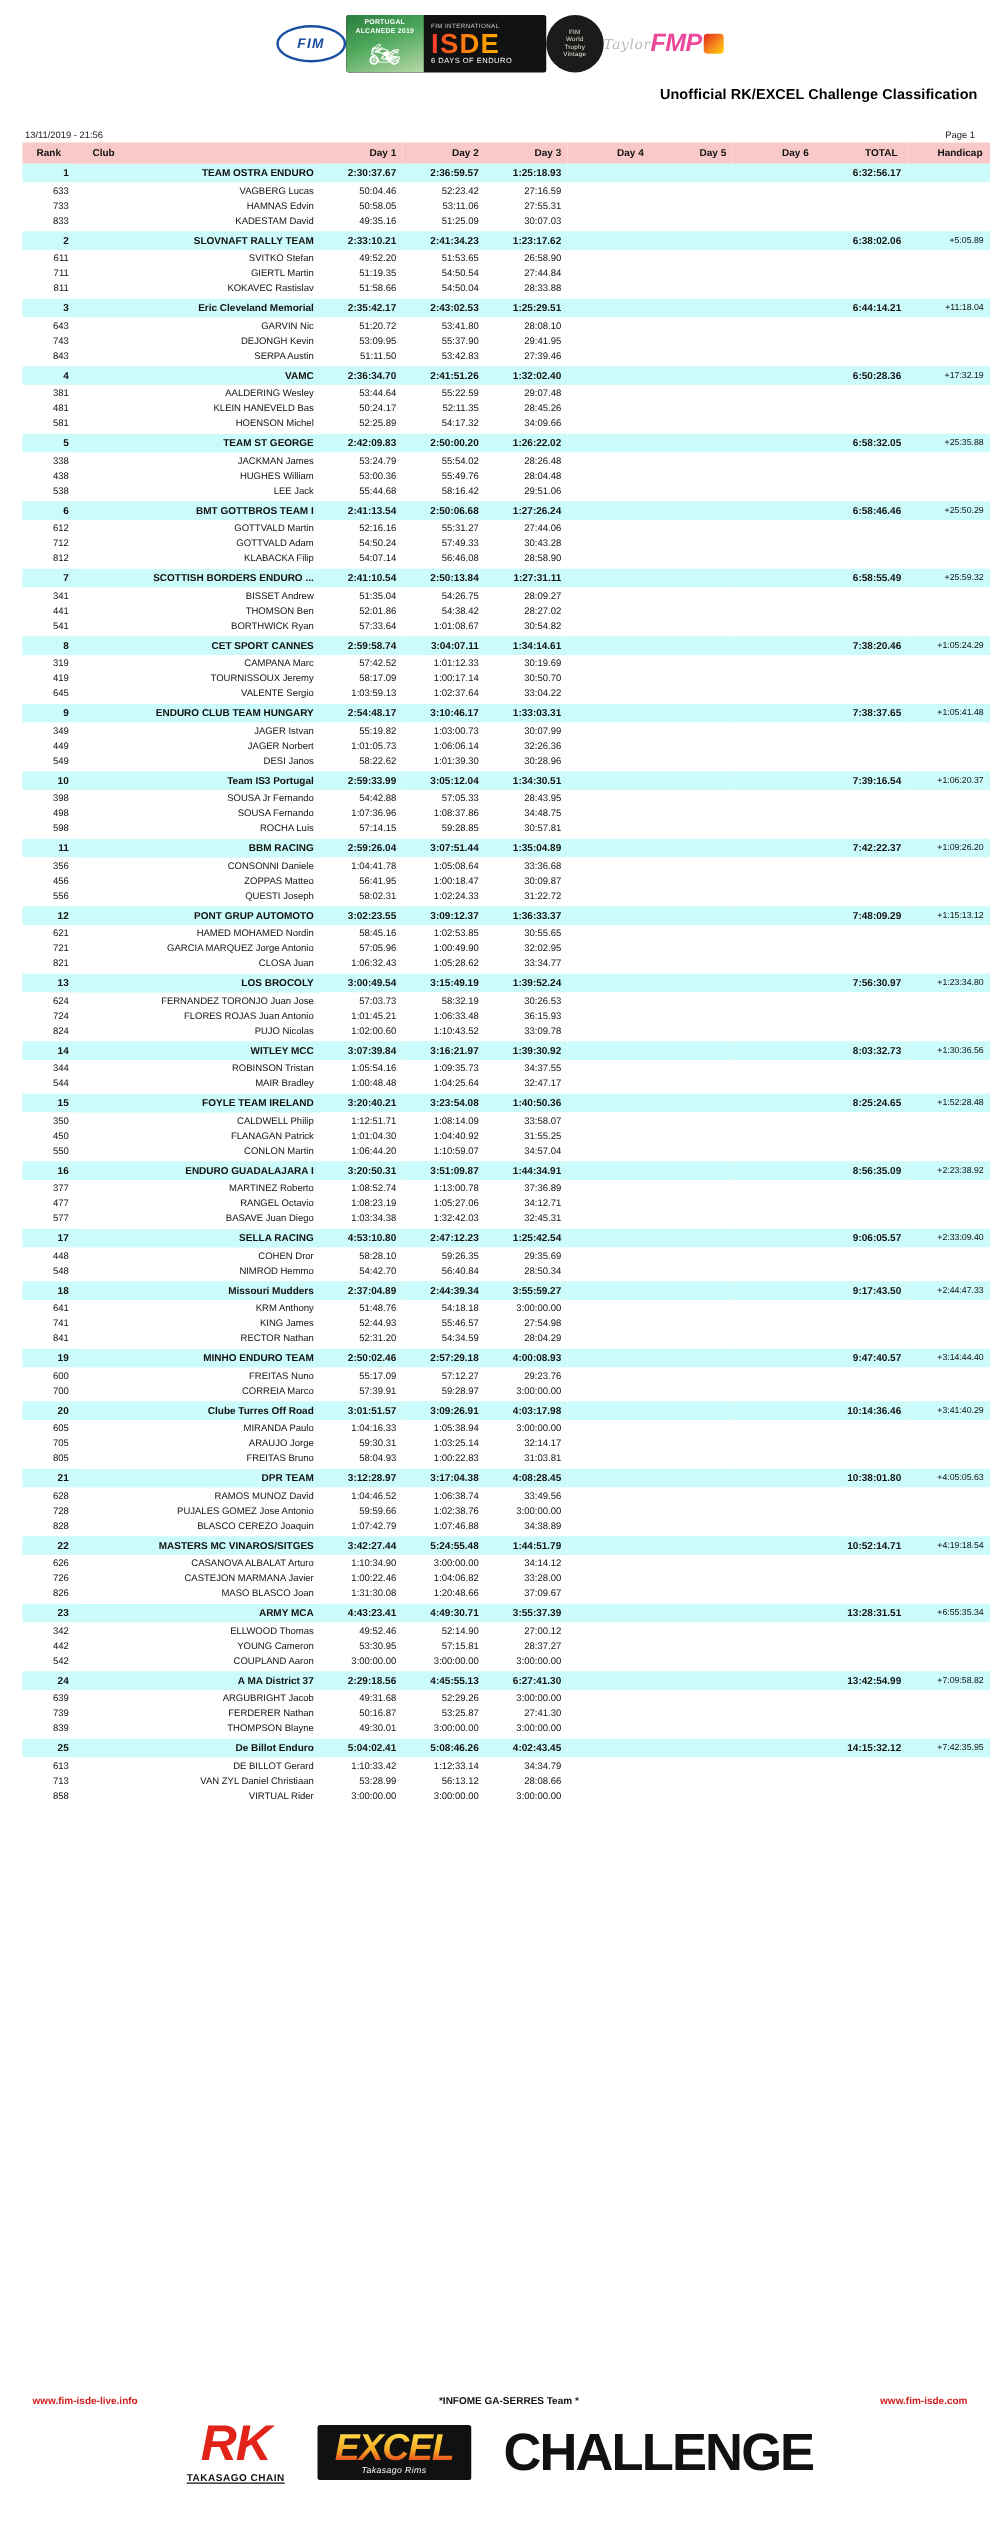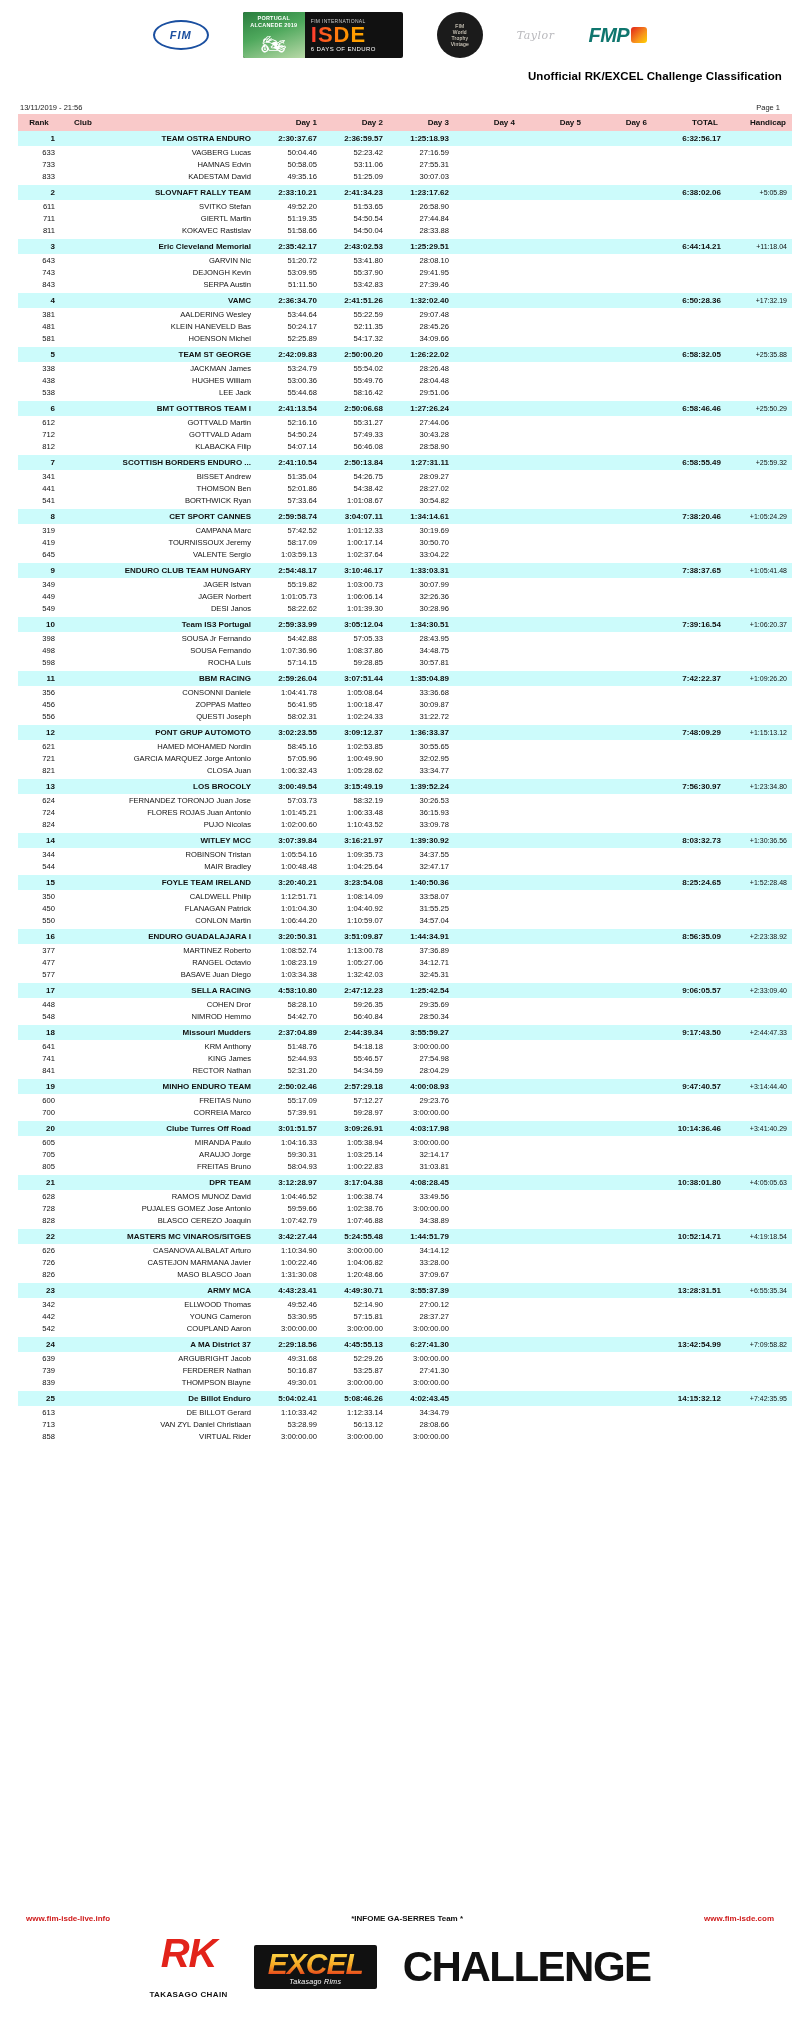--- a/index.html
+++ b/index.html
@@ -9,21 +9,21 @@
     background:#ffffff;
     font-family:"Liberation Sans", sans-serif;
     color:#111;
     -webkit-font-smoothing:none;
   }
   .page { width:800px; min-height:2021px; position:relative; padding:0 18px; }
 
   
   .logo-strip {
     height:62px; display:flex; align-items:center; justify-content:center;
-    gap:34px; padding-top:8px;
+    padding-top:8px;
   }
   .logo { display:flex; align-items:center; justify-content:center; }
 
   .fim-logo {
     width:56px; height:30px; border-radius:50%/50%;
     background:#ffffff; border:2px solid #1a4fa0;
     display:flex; align-items:center; justify-content:center;
     color:#1a4fa0; font-size:11px; font-weight:bold; letter-spacing:1px;
     font-style:italic;
   }
@@ -60,21 +60,21 @@
     color:#efe8d8; display:flex; flex-direction:column; align-items:center;
     justify-content:center; font-size:5px; line-height:1.25; text-align:center;
     letter-spacing:.2px; padding:3px;
   }
   .script-logo {
     font-family:"DejaVu Serif", serif; font-style:italic; font-size:11px;
     color:#b9b9bd; letter-spacing:.5px;
   }
   .fmp-logo { display:flex; align-items:center; gap:2px; }
   .fmp-logo .fmp-text {
-    font-size:20px; font-weight:bold; font-style:italic; color:#0f766e;
+    font-size:20px; font-weight:bold; font-style:italic; color:#ec4899;
     letter-spacing:-.5px;
   }
   .fmp-logo .fmp-swoosh {
     width:16px; height:16px; border-radius:3px;
     background:linear-gradient(135deg,#e2231a 0%,#f7941d 60%,#ffd200 100%);
   }
 
   
   .title {
     text-align:right; font-size:11.5px; font-weight:bold; color:#000;
@@ -106,37 +106,37 @@
   td.c-total { padding-right:8px; }
   td.c-hcp { padding-right:6px; font-size:7px; }
 
   tr.team-row td { background:#ccfbfb; font-weight:bold; font-size:8px; padding:3px 5px; }
   tr.team-row td.c-rank { font-weight:bold; }
   tr.team-row td.c-hcp { font-weight:normal; font-size:7px; }
   tr.rider-row td { background:#ffffff; }
   tr.spacer-row td { height:3px; padding:0; background:#fff; }
 
   
-  .footer { position:absolute; left:0; right:0; bottom:0; width:800px; }
+  .footer { position:absolute; left:0; right:0; bottom:12px; width:800px; }
   .footer-links {
     display:flex; justify-content:space-between; align-items:center;
     padding:0 26px; font-size:8px; color:#cf1b1b; font-weight:bold;
   }
   .footer-links .mid { color:#111; font-weight:bold; font-size:8px; }
   .footer-brands {
     display:flex; align-items:center; justify-content:center; gap:26px;
     padding:12px 0 22px 0;
   }
   .rk-brand { text-align:center; }
   .rk-brand .rk-word {
     font-size:40px; font-weight:bold; font-style:italic; color:#e2231a;
     line-height:.92; letter-spacing:-1px;
   }
   .rk-brand .rk-sub {
-    font-size:8px; font-weight:bold; color:#111; letter-spacing:.4px; margin-top:18px;
+    font-size:8px; font-weight:bold; color:#111; letter-spacing:.4px; margin-top:4px;text-decoration:underline;
   }
   .excel-brand {
     background:#111; padding:5px 14px 4px 14px; text-align:center; border-radius:2px;
   }
   .excel-brand .excel-word {
     font-size:30px; font-weight:bold; font-style:italic; line-height:.95;
     letter-spacing:-1px;
     background:linear-gradient(180deg,#ffe14d 0%,#f5a623 55%,#e2231a 100%);
     -webkit-background-clip:text; background-clip:text; color:transparent;
   }

